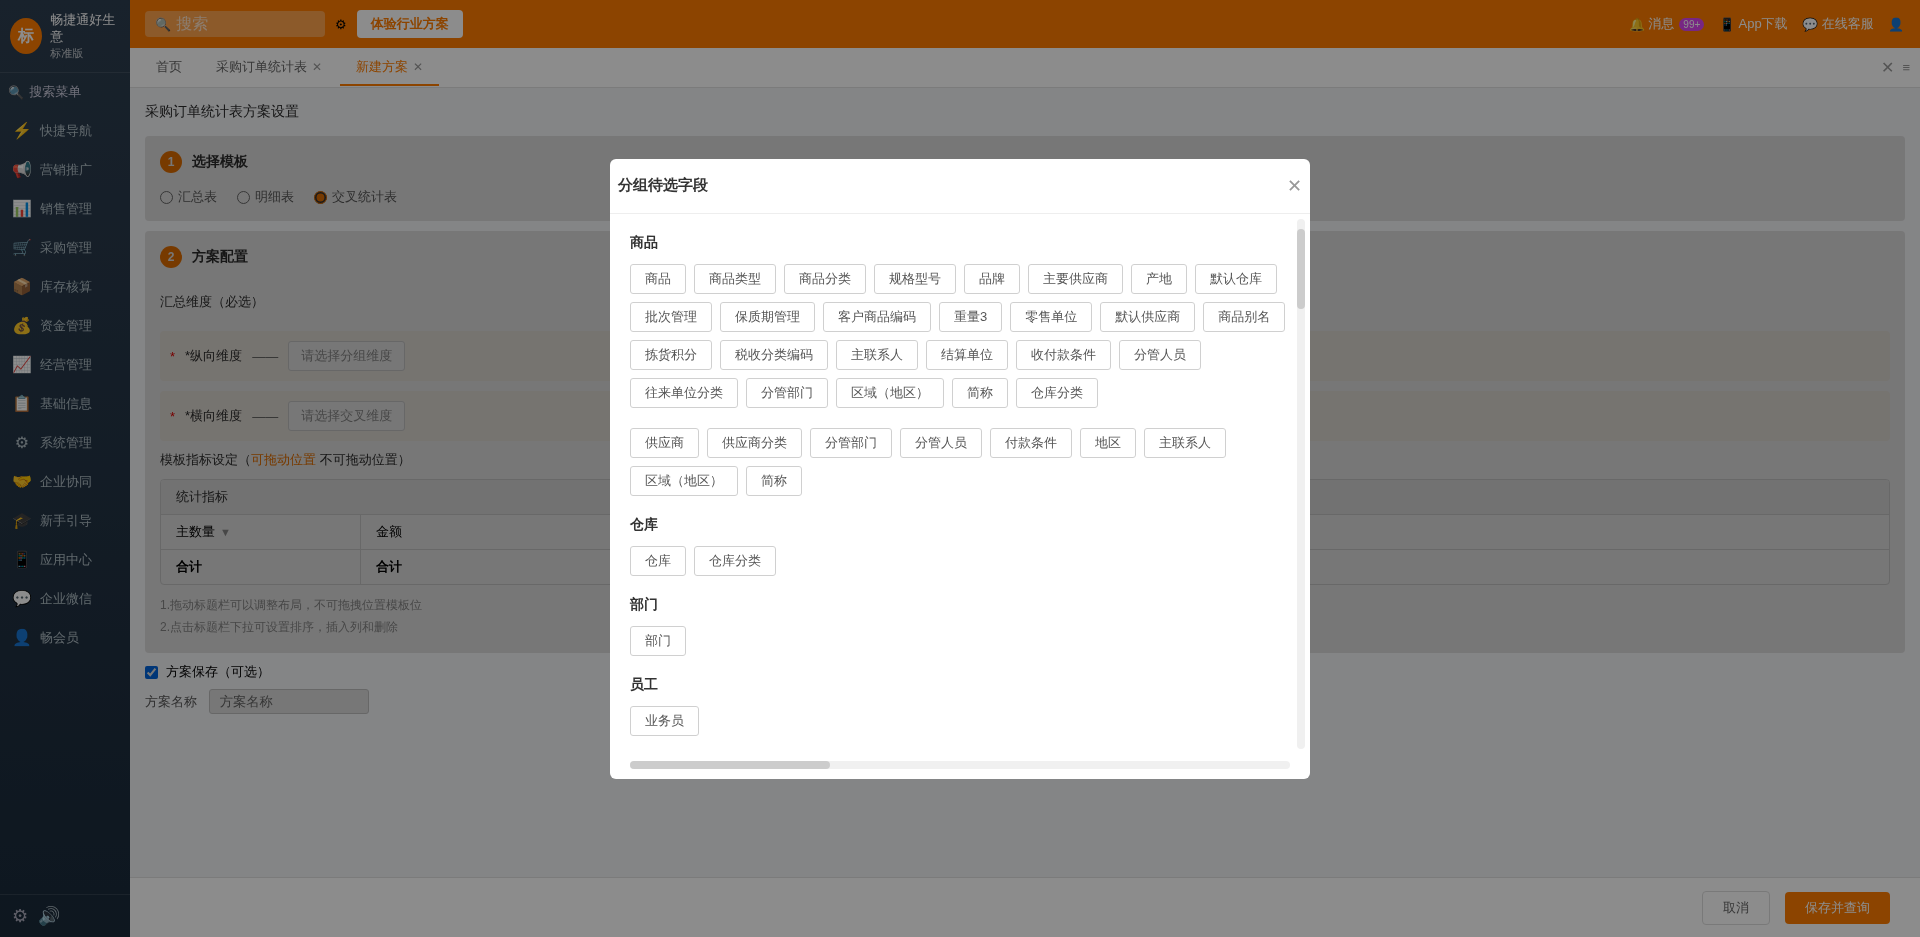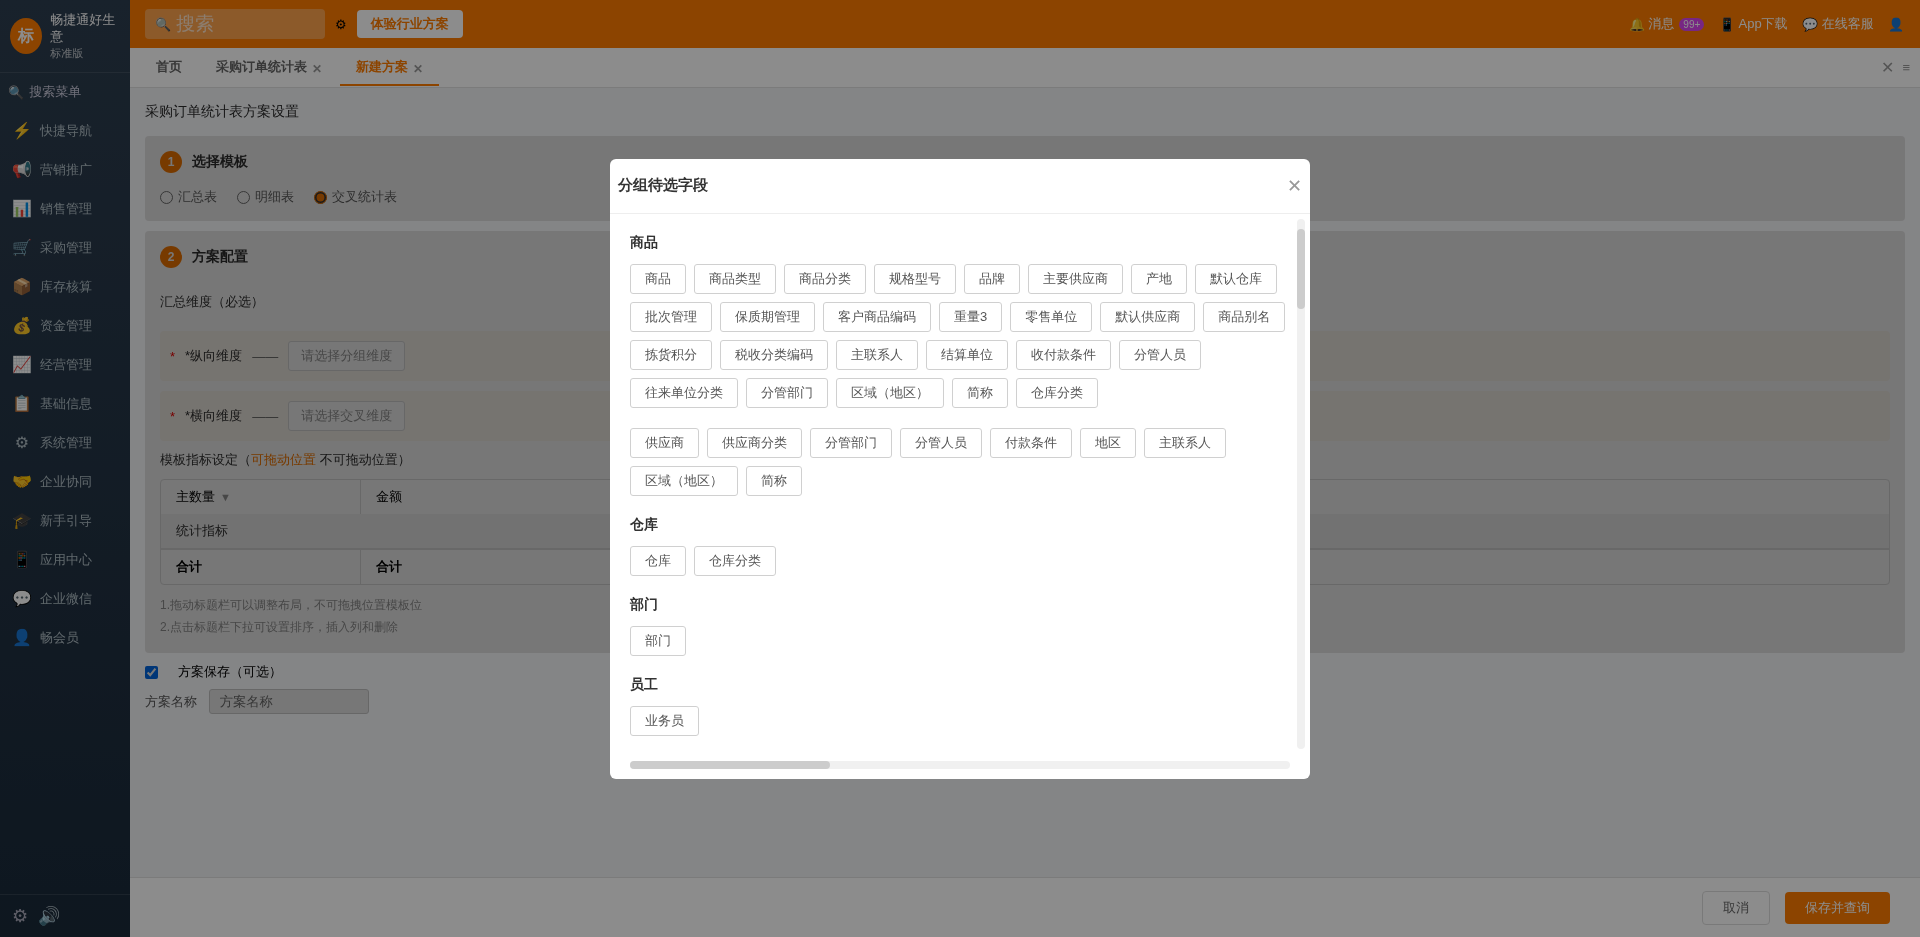--- a/index.html
+++ b/index.html
@@ -42,21 +42,21 @@
       position: fixed; left: 130px; top: 0; right: 0; height: 48px;
       background: #ff7d00; display: flex; align-items: center; padding: 0 15px;
       z-index: 9; gap: 10px;
     }
     .topbar-search {
       background: rgba(255,255,255,0.3); border-radius: 4px;
       padding: 4px 10px; display: flex; align-items: center; gap: 5px;
       color: white; width: 180px;
     }
     .topbar-search input {
-      background: none; border: none; outline: none; color: #4c1d95; width: 120px; font-size: 19px;
+      background: none; border: none; outline: none; color: #4c1d95; width: 120px; font-size: 16px;
     }
     .topbar-search input::placeholder { color: rgba(255,255,255,0.7); }
     .topbar-btn {
       background: white; color: #ff7d00; border: none; padding: 5px 14px;
       border-radius: 4px; cursor: pointer; font-size: 13px; font-weight: bold;
     }
     .topbar-spacer { flex: 1; }
     .topbar-actions { display: flex; align-items: center; gap: 15px; color: white; font-size: 13px; }
     .topbar-actions span { cursor: pointer; display: flex; align-items: center; gap: 3px; }
     .badge {
@@ -66,21 +66,21 @@
 
     
     .tabbar {
       position: fixed; left: 130px; top: 48px; right: 0; height: 40px;
       background: #fff; border-bottom: 1px solid #e0e0e0;
       display: flex; align-items: center; padding: 0 10px; gap: 2px; z-index: 8;
     }
     .tab {
       padding: 8px 16px; font-size: 13px; cursor: pointer; color: #666;
       border-bottom: 2px solid transparent; white-space: nowrap;
-      display: flex; align-items: flex-end; gap: 5px; font-weight: bold;
+      display: flex; align-items: center; gap: 5px;
     }
     .tab.active { color: #ff7d00; border-bottom: 2px solid #ff7d00; }
     .tab .close { color: #999; font-size: 12px; }
 
     
     .main {
       margin-left: 130px; margin-top: 88px; padding: 15px;
       height: calc(937px - 88px); overflow: auto;
     }
     .page-title { font-size: 14px; color: #333; margin-bottom: 15px; }
@@ -309,40 +309,40 @@
     <div style="display:flex;align-items:center;gap:10px;margin:10px 0;background:#fef8f0;padding:10px;border-radius:4px;">
       <span style="color:#f00;font-size:13px;">*</span>
       <span style="color:#333;">*横向维度</span>
       <span style="color:#666;">——</span>
       <div style="padding:5px 12px;border:1px solid #ddd;border-radius:3px;color:#999;background:white;cursor:pointer;">请选择交叉维度</div>
     </div>
     <div style="color:#333;font-size:13px;margin:10px 0;">
       模板指标设定（<span style="color:#ff7d00;">可拖动位置</span> <span>不可拖动位置</span>）
     </div>
     <div style="border:1px solid #e0e0e0;border-radius:4px;overflow:hidden;margin-top:10px;">
+      <div style="background:#f5f5f5;padding:8px 15px;font-size:13px;color:#333;border-bottom:1px solid #e0e0e0;">统计指标</div>
       <div style="display:flex;">
         <div style="width:200px;padding:8px 15px;border-right:1px solid #e0e0e0;display:flex;align-items:center;gap:5px;">
           <span>主数量</span>
           <span style="color:#999;font-size:11px;">▼</span>
         </div>
         <div style="flex:1;padding:8px 15px;">金额</div>
       </div>
-      <div style="background:#f5f5f5;padding:8px 15px;font-size:13px;color:#333;border-bottom:1px solid #e0e0e0;">统计指标</div>
       <div style="display:flex;border-top:1px solid #e0e0e0;font-weight:bold;">
         <div style="width:200px;padding:8px 15px;border-right:1px solid #e0e0e0;">合计</div>
         <div style="flex:1;padding:8px 15px;">合计</div>
       </div>
     </div>
     <div style="color:#999;font-size:12px;margin-top:10px;line-height:1.8;">
       <div>1.拖动标题栏可以调整布局，不可拖拽位置模板位</div>
       <div>2.点击标题栏下拉可设置排序，插入列和删除</div>
     </div>
   </div>
 
-  <div style="display:flex;align-items:center;gap:20px;margin-top:10px;">
+  <div style="display:flex;align-items:center;gap:8px;margin-top:10px;">
     <input type="checkbox" checked="" style="">
     <label>方案保存（可选）</label>
   </div>
   <div style="margin-top:8px;">
     <span style="color:#666;margin-right:8px;">方案名称</span>
     <input type="text" style="border: 1px solid rgb(221, 221, 221); border-radius: 3px; padding: 4px 10px; width: 160px;" placeholder="方案名称">
   </div>
 </div>
 
 <div class="bottom-bar">

